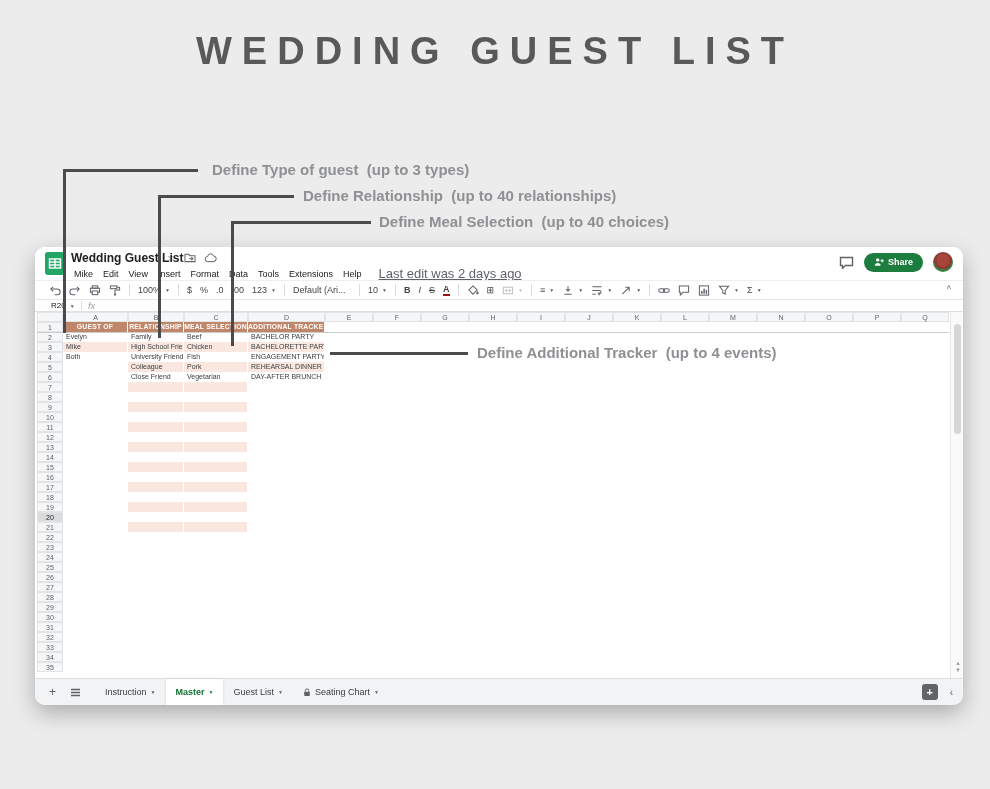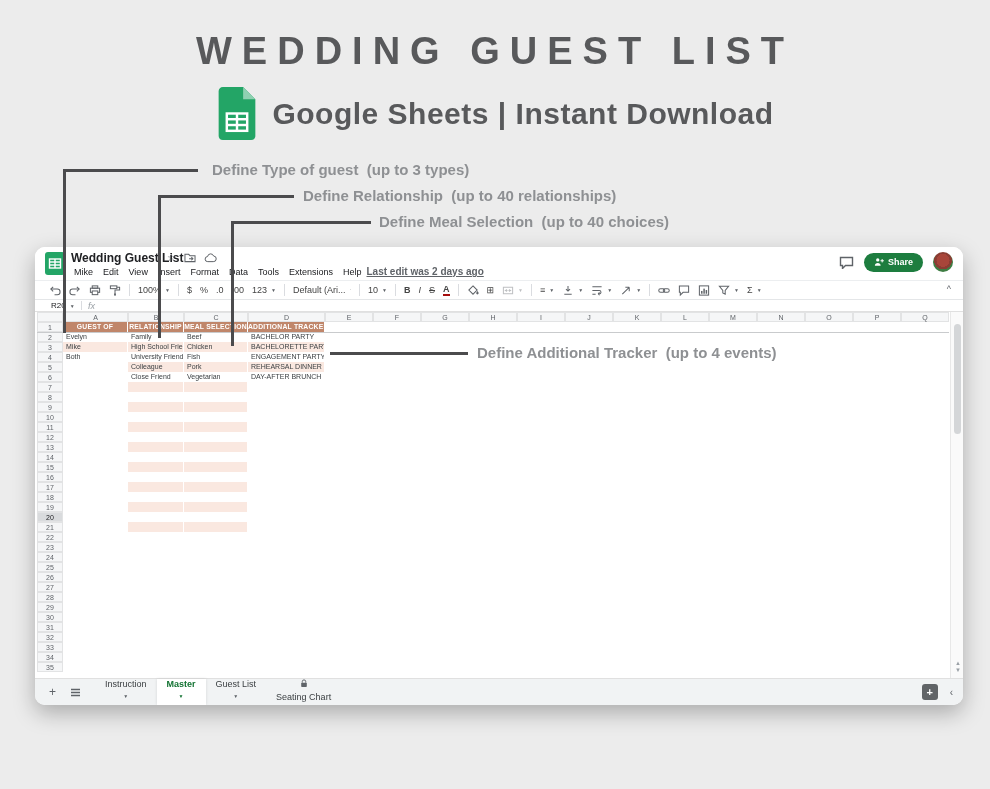--- a/index.html
+++ b/index.html
@@ -31,21 +31,21 @@
   .window { position:absolute; left:35px; top:247px; width:928px; height:458px; background:#fff;
             border-radius:10px; box-shadow:0 8px 22px rgba(0,0,0,.28); overflow:hidden; z-index:5; }
 
   
   .titlebar { position:absolute; left:0; top:0; width:100%; height:33px; background:#fff; }
   .app-logo { position:absolute; left:10px; top:5px; }
   .doc-title { position:absolute; left:36px; top:4px; font-size:12px; font-weight:700; color:#202124; }
   .title-icons { position:absolute; left:132px; top:5px; display:flex; gap:8px; align-items:center; color:#5f6368; }
   .menubar { position:absolute; left:34px; top:19px; display:flex; align-items:center; }
   .menubar .menu-item { font-size:9px; color:#202124; padding:0 5px; cursor:default; }
-  .last-edit { font-size:10px; color:#5f6368; text-decoration:underline; white-space:nowrap;font-weight:bold; }
+  .last-edit { font-size:13px; color:#5f6368; text-decoration:underline; margin-left:12px; white-space:nowrap; }
   .top-right { position:absolute; right:10px; top:5px; display:flex; align-items:center; gap:10px; }
   .share-btn { display:flex; align-items:center; gap:4px; height:19px; padding:0 10px; border-radius:10px; color:#fff;
                font-size:9px; font-weight:700; }
   .avatar { width:20px; height:20px; border-radius:50%;
             background:radial-gradient(circle at 50% 42%, #a8453a 0 42%, #8a3d33 43% 58%, #3e7d43 59% 100%); }
 
   
   .toolbar { position:absolute; left:0; top:33px; width:100%; height:20px; border-top:1px solid #eceef0;
              border-bottom:1px solid #e4e6e8; display:flex; align-items:center; padding-left:14px; gap:8px; }
   .tb { font-size:9px; color:#444; display:flex; align-items:center; gap:2px; white-space:nowrap; }
@@ -75,48 +75,35 @@
   .frozen-line { position:absolute; left:2px; width:912px; height:1px; background:#c9cbcd; top:20px; }
   .vscroll { position:absolute; right:0; top:0; width:13px; height:366px; background:#fafafa; border-left:1px solid #e8e8e8; }
   .vthumb { position:absolute; left:3px; top:12px; width:7px; height:110px; background:#d4d6d8; border-radius:4px; }
   .vArrows { position:absolute; left:3px; bottom:4px; font-size:6px; color:#9aa0a6; line-height:7px; text-align:center; width:8px;}
 
   
   .tabbar { position:absolute; left:0; top:431px; width:100%; height:27px; background:#f1f3f4;
             border-top:1px solid #e0e0e0; display:flex; align-items:center; }
   .tab-plus, .tab-menu { color:#5f6368; font-size:12px; margin-left:14px; display:flex; align-items:center; }
   .tabs { display:flex; align-items:center; margin-left:14px; height:100%; }
-  .sheet-tab { display:flex; align-items:center; gap:4px; padding:0 10px; height:100%; font-size:9px; color:#3c4043;flex-direction:column; }
+  .sheet-tab { display:flex; align-items:center; gap:4px; padding:0 10px; height:100%; font-size:9px; color:#3c4043; }
   .sheet-tab .dd { font-size:5px; color:#5f6368; }
   .sheet-tab.active { background:#fff; font-weight:700; box-shadow:0 0 3px rgba(0,0,0,.12); }
   .tabbar-right { position:absolute; right:10px; display:flex; align-items:center; gap:12px; }
   .explore-btn { width:16px; height:16px; background:#616467; border-radius:3px; color:#fff; font-size:11px;
                  display:flex; align-items:center; justify-content:center; font-weight:700; }
   .panel-chevron { color:#5f6368; font-size:10px; }
 
   svg.ic { display:block; }
 </style>
 </head>
 <body>
 
 <div class="hero">
   <div class="hero-title">WEDDING GUEST LIST</div>
-  <div class="hero-sub">
-    <span>
-      <svg class="ic" width="42" height="53" viewBox="0 0 40 52">
-        <path d="M26 0H6C3.8 0 2 1.8 2 4v44c0 2.2 1.8 4 4 4h28c2.2 0 4-1.8 4-4V12L26 0z" fill="#23a566"></path>
-        <path d="M26 0l12 12H26V0z" fill="#8ed1b1"></path>
-        <rect x="10" y="26" width="20" height="17" fill="none" stroke="#fff" stroke-width="2.4"></rect>
-        <line x1="20" y1="26" x2="20" y2="43" stroke="#fff" stroke-width="2.4"></line>
-        <line x1="10" y1="31.6" x2="30" y2="31.6" stroke="#fff" stroke-width="2.4"></line>
-        <line x1="10" y1="37.3" x2="30" y2="37.3" stroke="#fff" stroke-width="2.4"></line>
-      </svg>
-    </span>
-    <span class="sub-text">Google Sheets | Instant Download</span>
-  </div>
 </div>
 
 <div id="ann1-h" class="ann-seg"></div>
 <div id="ann1-v" class="ann-seg"></div>
 <div id="ann1-t" class="ann-lbl">Define Type of guest  (up to 3 types)</div>
 <div id="ann2-h" class="ann-seg"></div>
 <div id="ann2-v" class="ann-seg"></div>
 <div id="ann2-t" class="ann-lbl">Define Relationship  (up to 40 relationships)</div>
 <div id="ann3-h" class="ann-seg"></div>
 <div id="ann3-v" class="ann-seg"></div>

